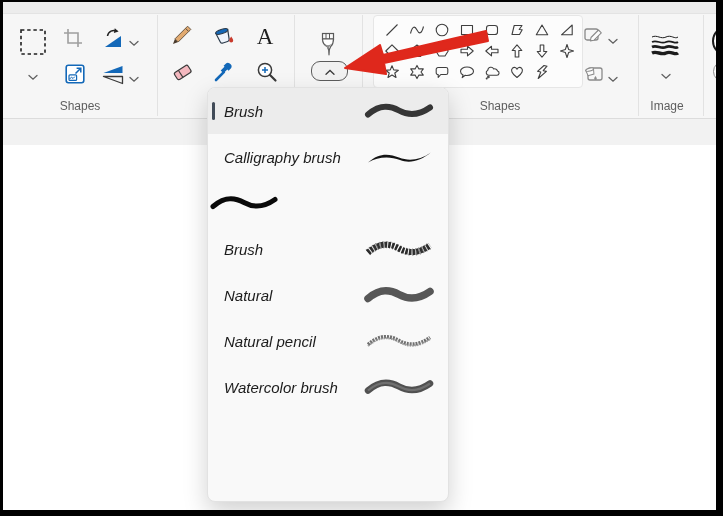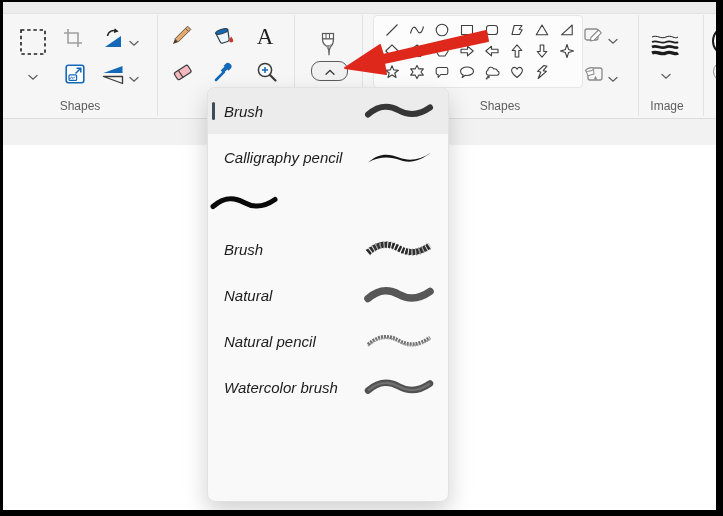--- a/index.html
+++ b/index.html
@@ -391,21 +391,21 @@
   <div class="dropdown">
     <div id="brush-menu-list">
           <div class="mitem selected">
             <div class="accent" style="background: rgb(65, 75, 88);"></div>
             <span class="mlabel">Brush</span>
             <span class="msample"><svg width="72" height="20" viewBox="0 0 72 20">
                 <path d="M5,13.5 C17,3 27,4.5 36,9.5 C45,14.5 55,15 67,6.5" fill="none" stroke="#363636" stroke-width="6" stroke-linecap="round"></path>
               </svg></span>
           </div>
           <div class="mitem">
-            <span class="mlabel">Calligraphy pencil</span>
+            <span class="mlabel">Calligraphy brush</span>
             <span class="msample"><svg width="72" height="20" viewBox="0 0 72 20">
                 <path d="M5,15.5 C16,5.5 26,6.5 36,10.5 C46,14.5 57,13 68,5.5 C58,13.5 47,17 37,13 C27,9 15,9.5 5,15.5 Z" fill="#141414"></path>
               </svg></span>
           </div>
           <div class="mitem">
             <span class="msample"><svg width="72" height="20" viewBox="0 0 72 20">
                 <path d="M5,13.5 C17,3 27,4.5 36,9.5 C45,14.5 55,15 67,6.5" fill="none" stroke="#0a0a0a" stroke-width="5" stroke-linecap="round"></path>
               </svg></span>
           </div>
           <div class="mitem">

